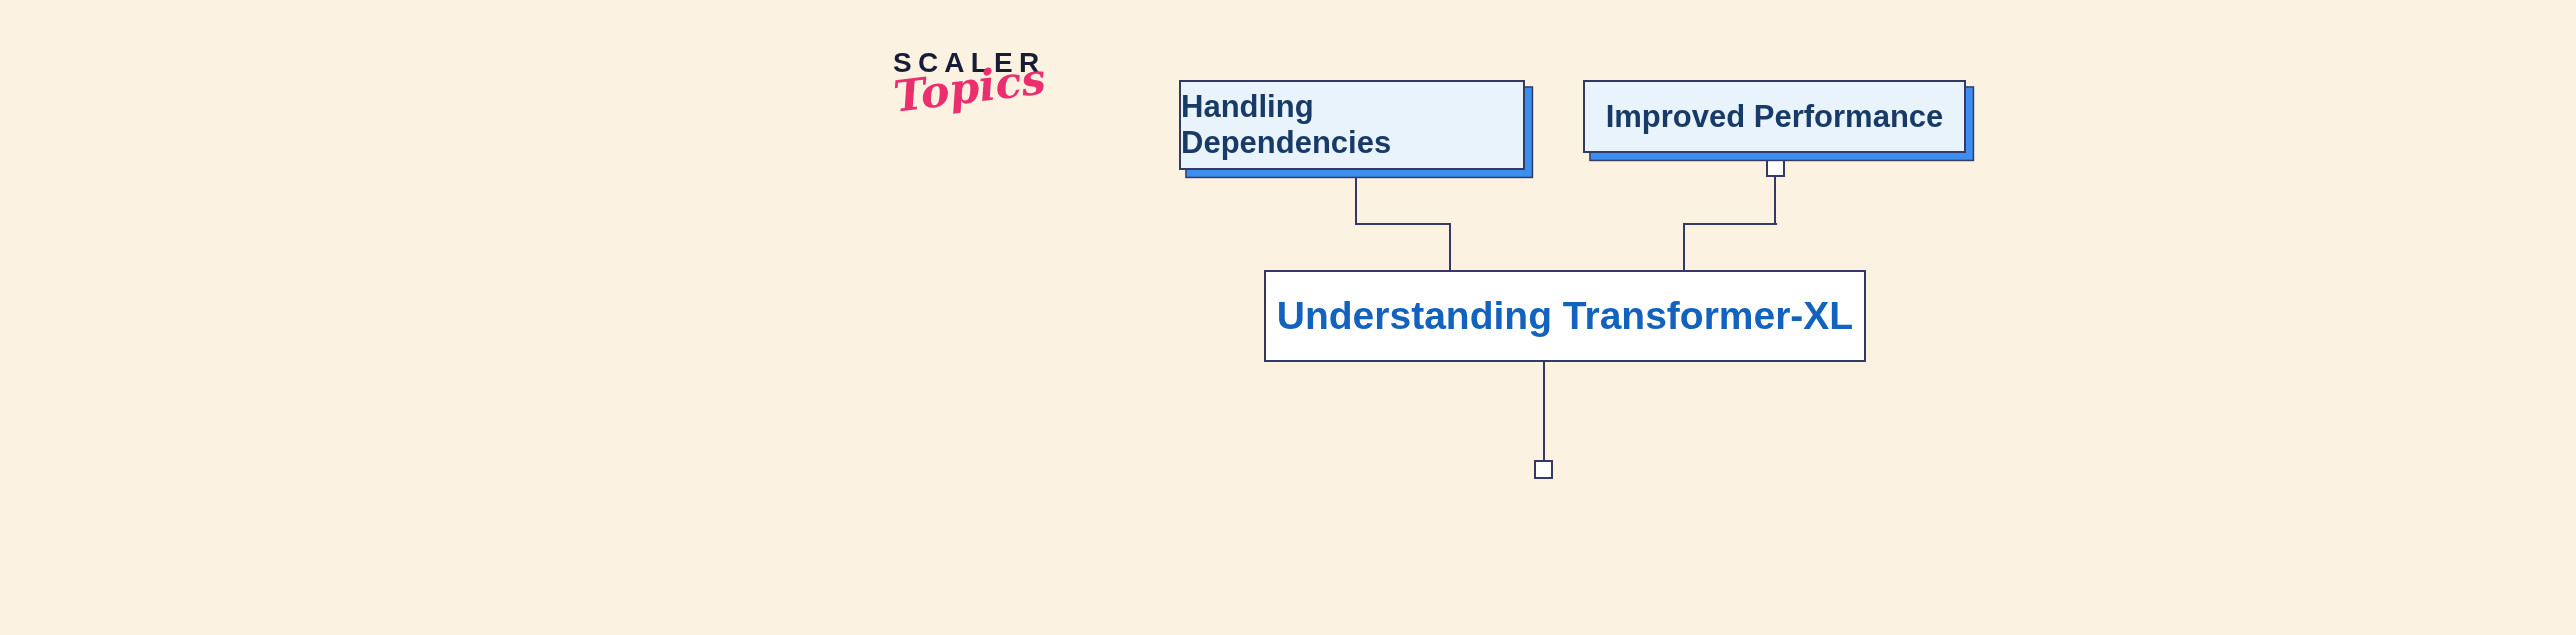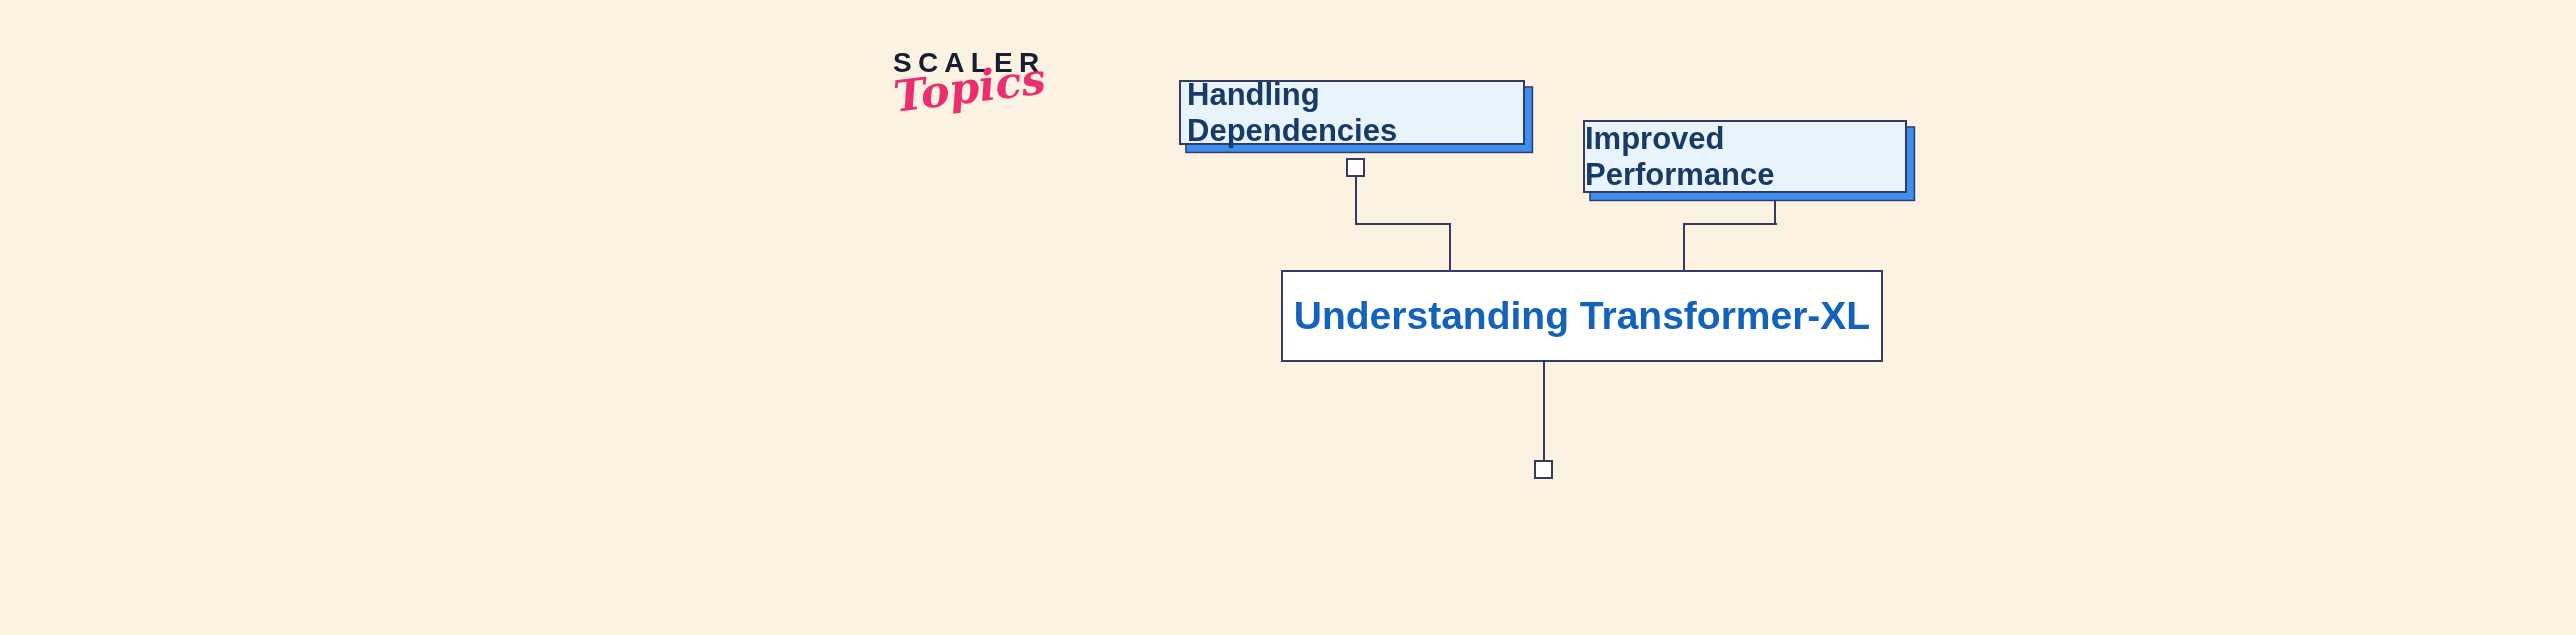--- a/index.html
+++ b/index.html
@@ -51,24 +51,23 @@
     box-shadow: 7.2px 7.2px 0 -0.5px #3D8FEF, 7.2px 7.2px 0 1px #343A64;
     color: #173A66;
     font-size: 31px;
     font-weight: 600;
   }
   .node-root {
     background: #FFFFFF;
     color: #1362BE;
     font-size: 39px;
     font-weight: 700;
-    margin-left: 17px;
   }
-  #node-handling  { left: 1179px; top: 80px; width: 346px; height: 65px; padding-left: 6px; }
-  #node-improved  { left: 1583px; top: 80px; width: 324px; height: 73px; margin-top: 40px; }
+  #node-handling  { left: 1179px; top: 80px; width: 346px; height: 90px; }
+  #node-improved  { left: 1583px; top: 80px; width: 383px; height: 73px; }
   #node-root      { left: 1264px; top: 270px; width: 602px; height: 92px; }
   #node-language  { left: 1400px; top: 478px; width: 328px; height: 72px; }
 
   
   .port {
     position: absolute;
     box-sizing: border-box;
     width: 19px; height: 18.5px;
     background: #FFFFFF;
     border: 2.6px solid #343A64;

